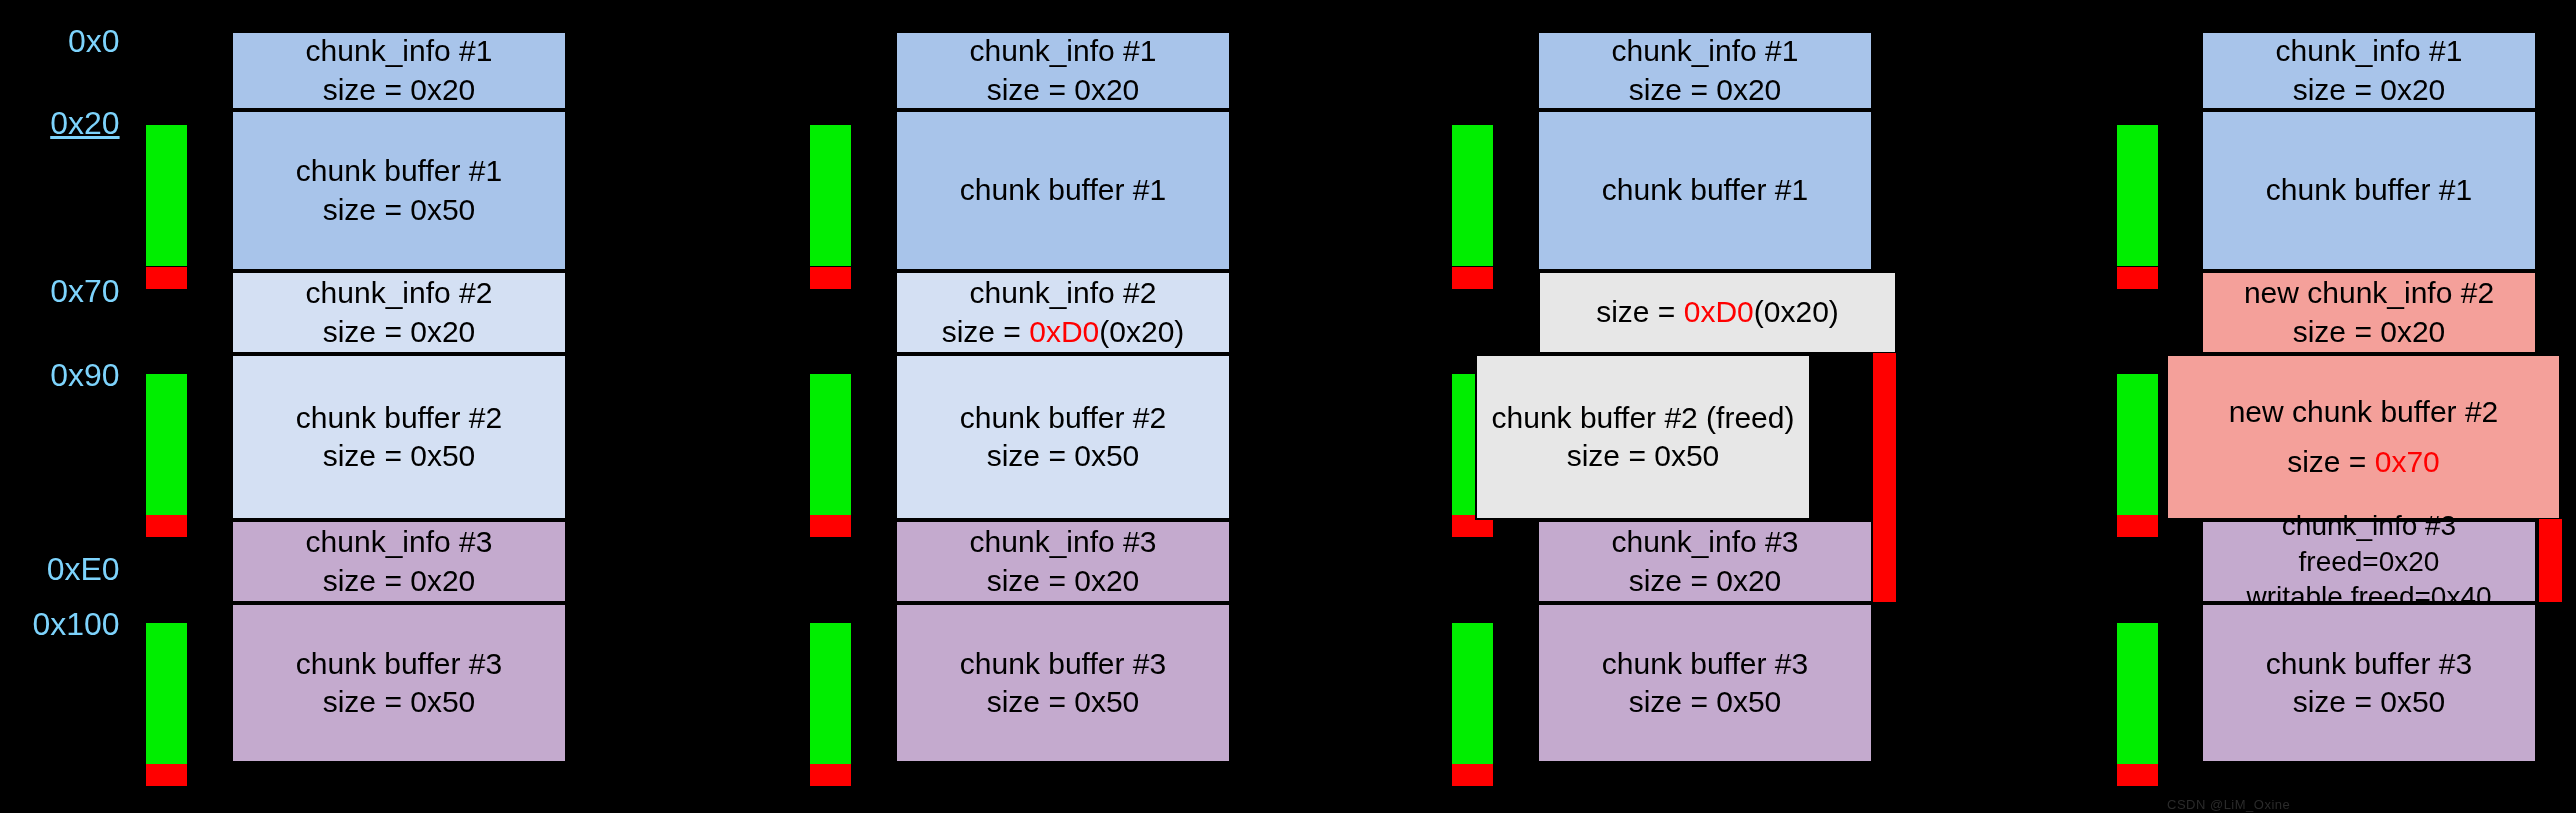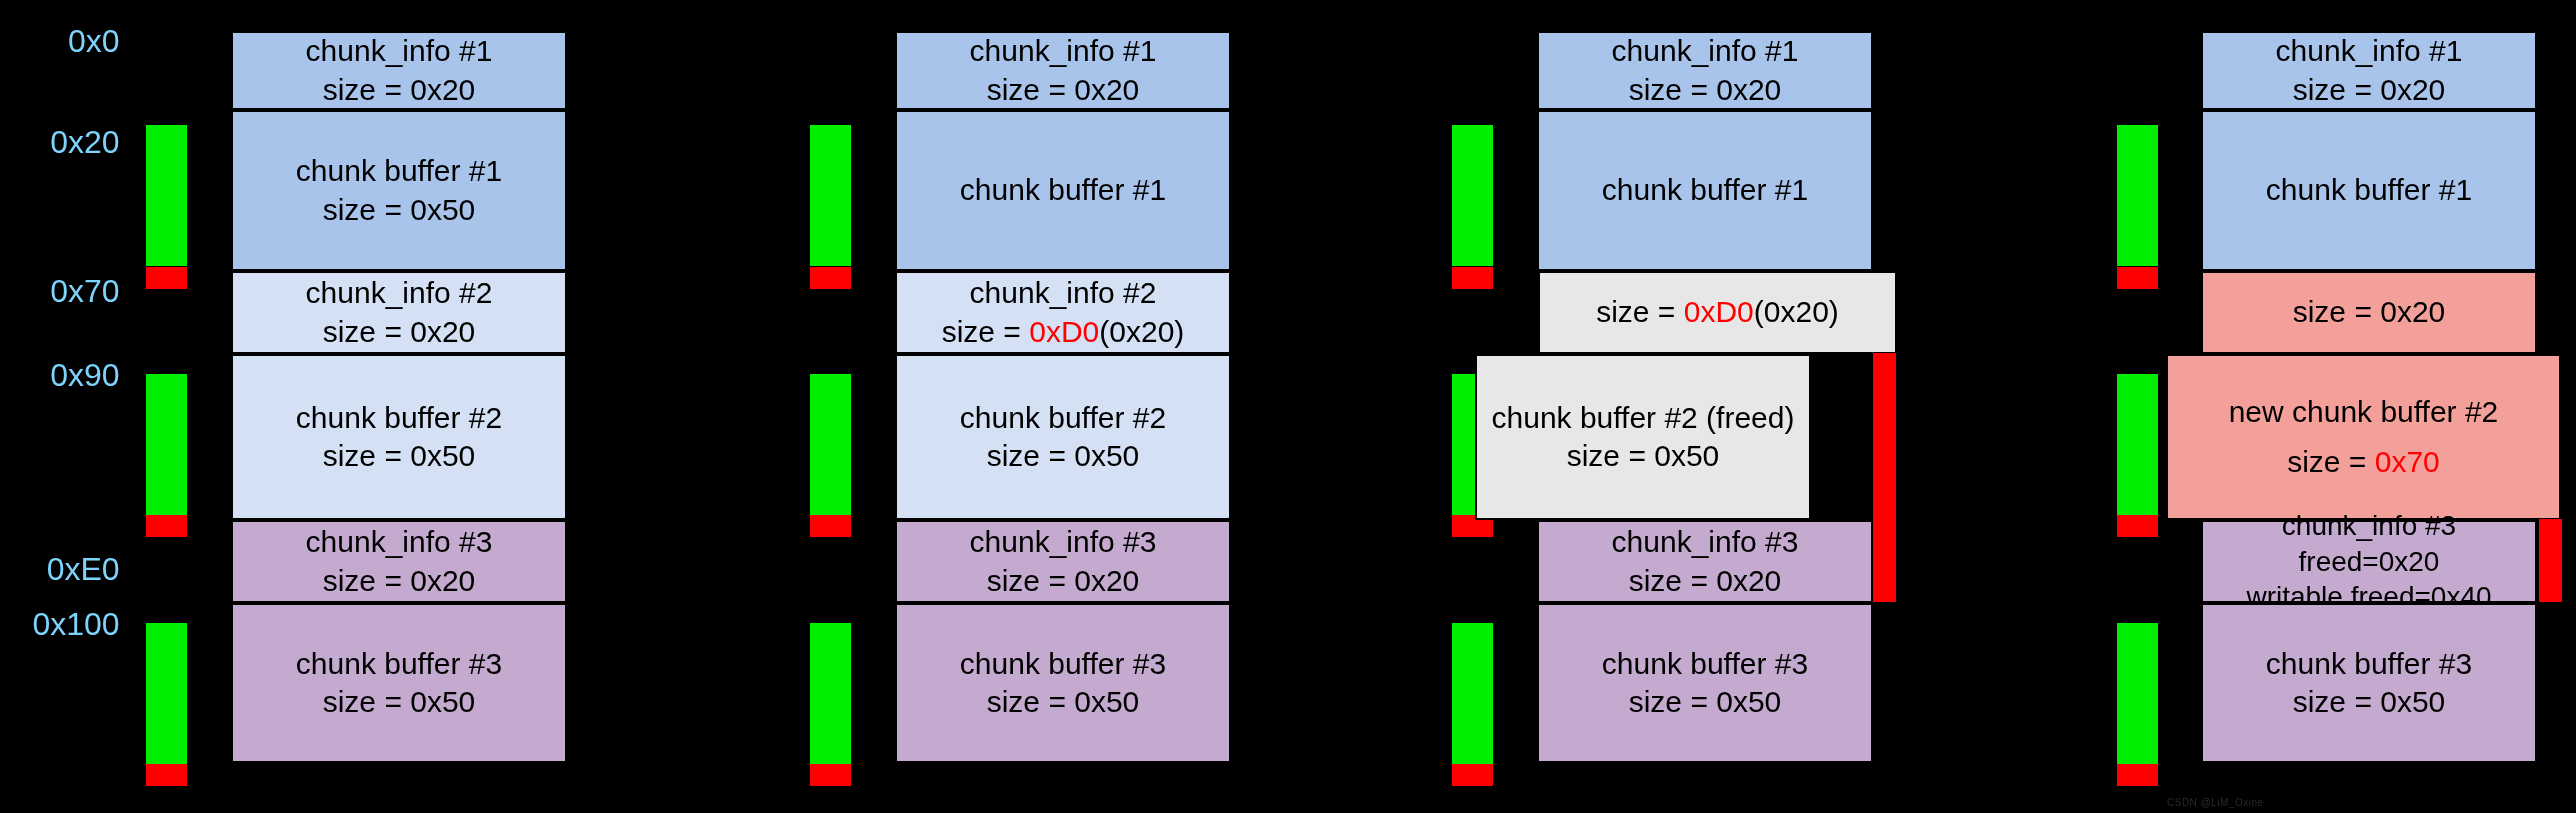--- a/index.html
+++ b/index.html
@@ -45,35 +45,35 @@
   }
   .box .ln{display:block;}
   .red-txt{color:#ff0000;}
   .overflow-bar{
     position:absolute;
     background:#ff0000;
   }
   .wm{
     position:absolute;
     color:#2a2a2a;
-    font-size:10px;
+    font-size:13px;
     letter-spacing:0.5px;
     white-space:nowrap;
     font-family:"Liberation Sans","DejaVu Sans",sans-serif;
   }
   .small{font-size:28px;}
 </style>
 </head>
 <body>
 
 <div id="stage">
 
   <div id="addr-layer">
       <div class="addr" style="left: 15.6px; width: 104px; top: 25px;">0x0</div>
-      <div class="addr" style="left: 15.6px; width: 104px; top: 126px;">0x20</div>
+      <div class="addr" style="left: 15.6px; width: 104px; top: 107px; text-decoration: underline;">0x20</div>
       <div class="addr" style="left: 15.6px; width: 104px; top: 275px;">0x70</div>
       <div class="addr" style="left: 15.6px; width: 104px; top: 359px;">0x90</div>
       <div class="addr" style="left: 15.6px; width: 104px; top: 524px; margin-top: 29px;">0xE0</div>
       <div class="addr" style="left: 15.6px; width: 104px; top: 608px;">0x100</div>
     </div>
 
   <div id="ptr-layer">
       <div class="ptr-green" style="left: 146px; top: 125px; width: 41px; height: 141px; background: rgb(0, 238, 0);"></div>
       <div class="ptr-red" style="left: 146px; top: 267px; width: 41px; height: 22px; background: rgb(255, 0, 0);"></div>
       <div class="ptr-green" style="left: 146px; top: 374px; width: 41px; height: 141px; background: rgb(0, 238, 0);"></div>
@@ -171,20 +171,21 @@
         <span class="ln">size = 0x50</span>
       </div>
       <div class="box" style="left: 2201px; top: 31px; width: 336px; height: 79px; background: rgb(168, 196, 234);">
         <span class="ln">chunk_info #1</span>
         <span class="ln">size = 0x20</span>
       </div>
       <div class="box" style="left: 2201px; top: 110px; width: 336px; height: 161px; background: rgb(168, 196, 234);">
         <span class="ln">chunk buffer #1</span>
       </div>
       <div class="box" style="left: 2201px; top: 271px; width: 336px; height: 83px; background: rgb(244, 160, 154);">
+        <span class="ln">new chunk_info #2</span>
         <span class="ln">size = 0x20</span>
       </div>
       <div class="box" style="left: 2166px; top: 354px; width: 395px; height: 166px; background: rgb(244, 160, 154); gap: 12px;">
         <span class="ln">new chunk buffer #2</span>
         <span class="ln"><span>size = </span><span class="red-txt">0x70</span><span></span></span>
       </div>
       <div class="box small" style="left: 2201px; top: 520px; width: 336px; height: 83px; background: rgb(196, 170, 206);">
         <span class="ln">chunk_info #3</span>
         <span class="ln">freed=0x20</span>
         <span class="ln">writable freed=0x40</span>

